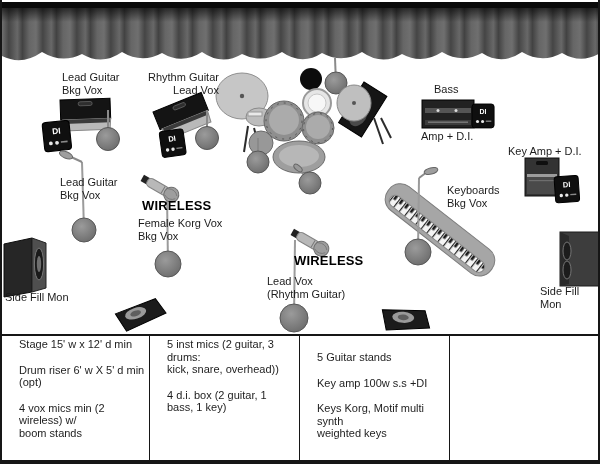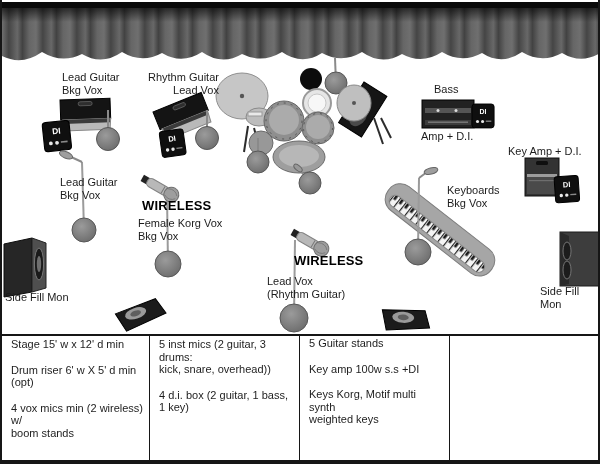--- a/index.html
+++ b/index.html
@@ -22,22 +22,22 @@
     position:absolute; left:0; top:334px; width:100%; height:128px;
     border-top:2px solid #161616; border-bottom:2px solid #161616;
     box-sizing:border-box; display:grid;
     grid-template-columns:148px 150px 150px 1fr;
   }
   .cell {
     border-right:1.5px solid #161616; padding:2px 4px 0 5px;
     font-size:11px; line-height:12.5px; color:#1d1d1d; overflow:hidden;
   }
   .cell.last { border-right:none; }
-  .cell.c3 { padding-top:1px; }
-  .para { margin:0 0 13px 4px; white-space:pre-line; }
+  .cell.c3 { padding-top:15px; }
+  .para { margin:0 0 13px 12px; white-space:pre-line; }
 </style>
 </head>
 <body>
 
 <div id="page">
 
   <svg id="stage" width="600" height="340" viewBox="0 0 600 340">
     <defs>
       <linearGradient id="pleats" x1="0" y1="0" x2="34" y2="0" gradientUnits="userSpaceOnUse" spreadMethod="repeat">
         <stop offset="0" stop-color="#6f6f6f"></stop>

